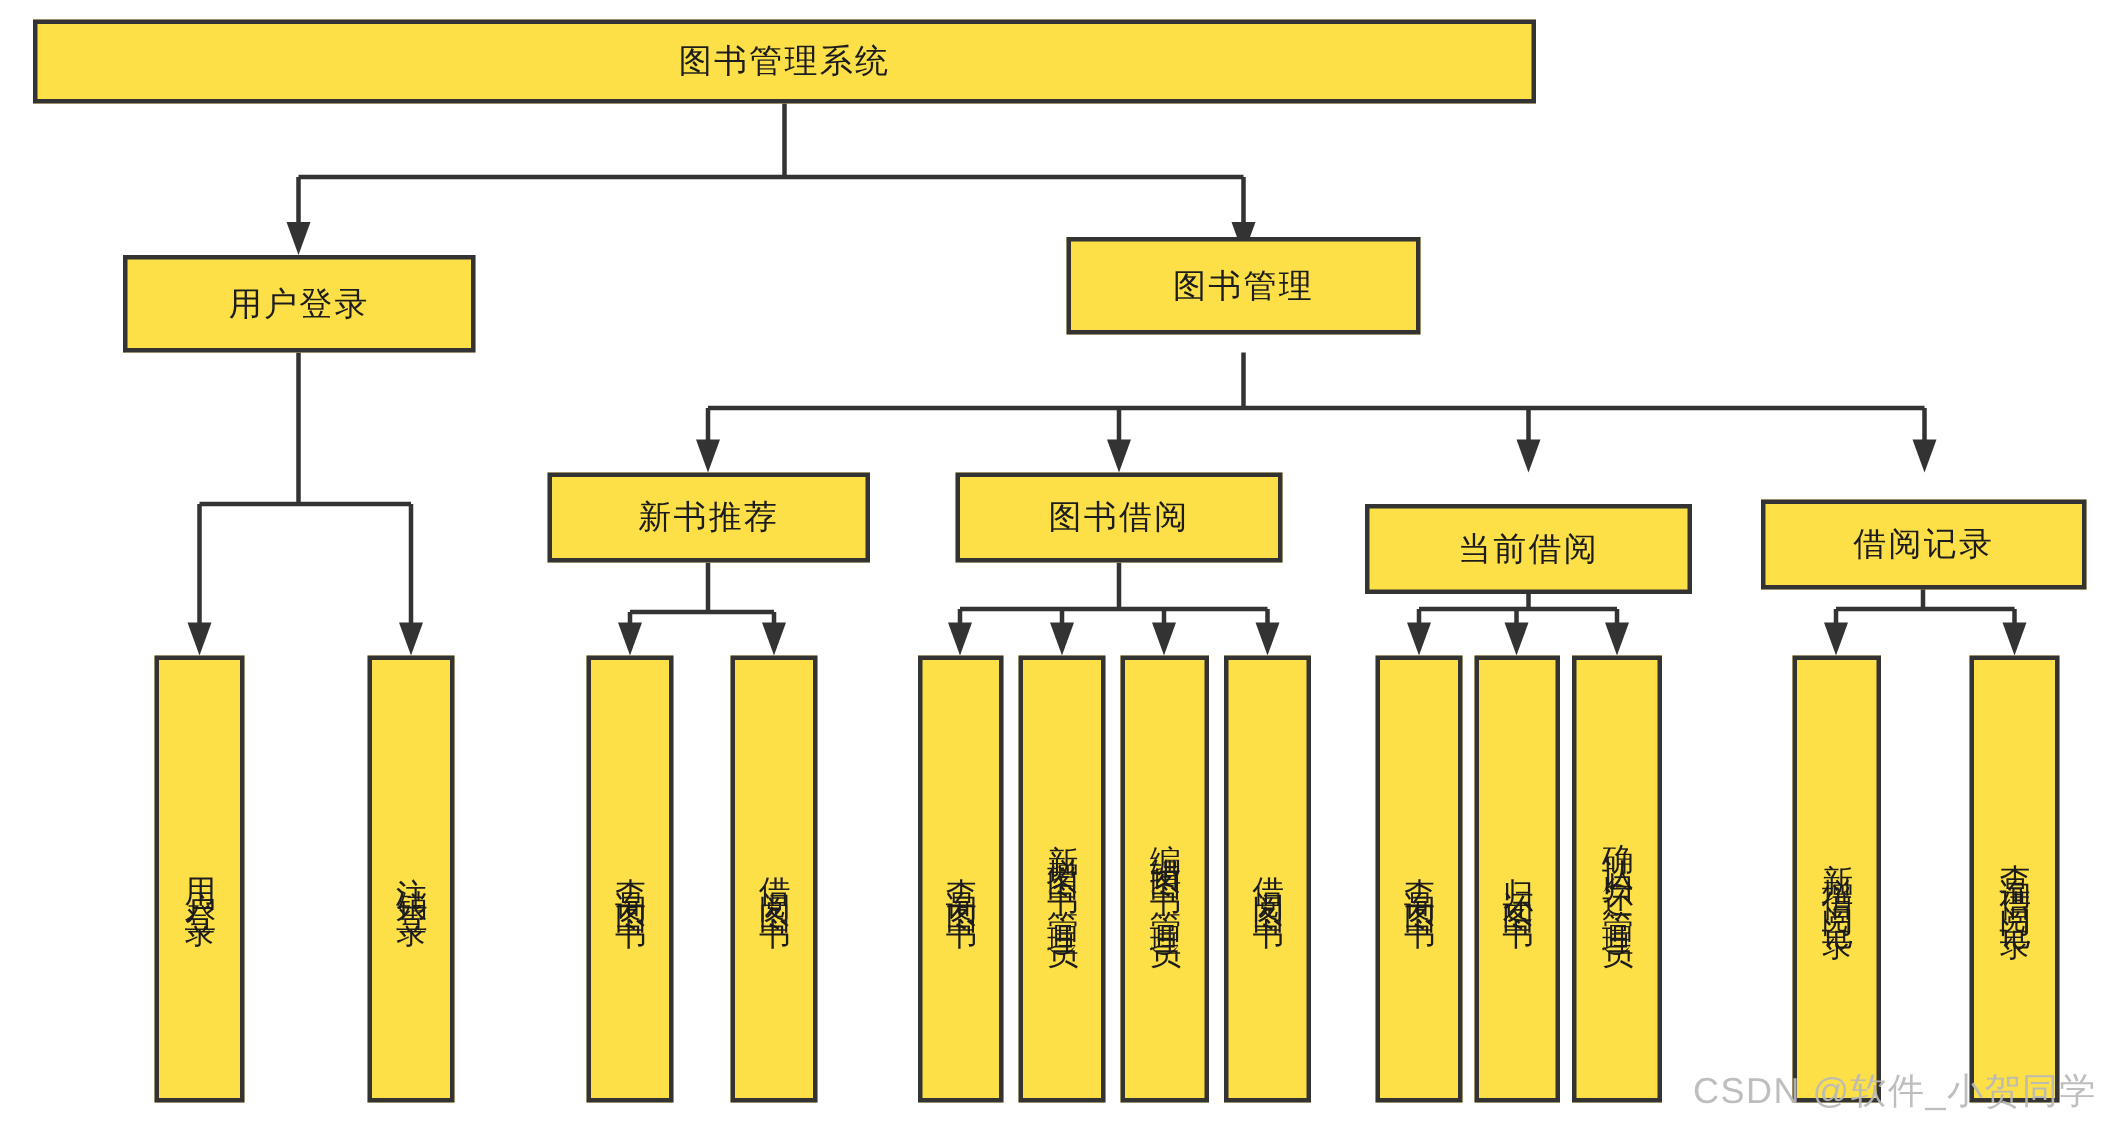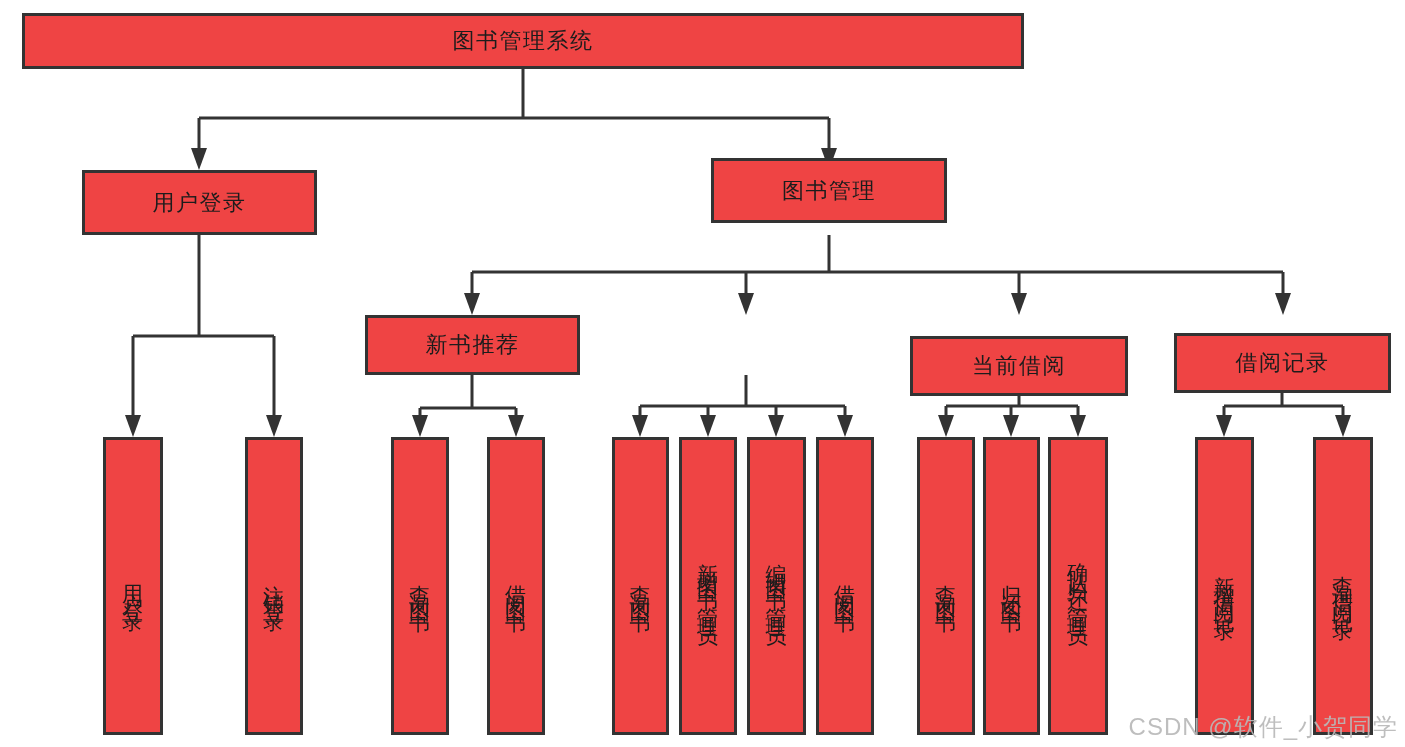--- a/index.html
+++ b/index.html
@@ -25,21 +25,21 @@
     stroke-width: 3;
     fill: none;
   }
   svg.connectors use, svg.connectors polygon {
     fill: var(--line, #333333);
   }
   .node {
     position: absolute;
     box-sizing: border-box;
     border: 3px solid var(--line, #303030);
-    background: #ef4444;
+    background: #fde047;
     display: flex;
     align-items: center;
     justify-content: center;
   }
   .node .lbl {
     font-size: 22px;
     color: var(--ink, #1c1c1c);
     letter-spacing: 1.5px;
     white-space: nowrap;
   }
@@ -112,20 +112,23 @@
   <div class="node" style="left:82px; top:170px; width:235px; height:65px;">
     <span class="lbl">用户登录</span>
   </div>
   <div class="node" style="left:711px; top:158px; width:236px; height:65px;">
     <span class="lbl">图书管理</span>
   </div>
 
   <div class="node" style="left:365px; top:315px; width:215px; height:60px;font-family:Liberation Serif, serif;">
     <span class="lbl">新书推荐</span>
   </div>
+  <div class="node" style="left:637px; top:315px; width:218px; height:60px;">
+    <span class="lbl">图书借阅</span>
+  </div>
   <div class="node" style="left:910px; top:315px; width:218px; height:60px;margin-top:21px;">
     <span class="lbl">当前借阅</span>
   </div>
   <div class="node" style="left:1174px; top:333px; width:217px; height:60px;">
     <span class="lbl">借阅记录</span>
   </div>
 
   <div class="node leaf" style="left:103px; top:437px; width:60px; height:298px;">
     <span class="lbl">用户登录</span>
   </div>

